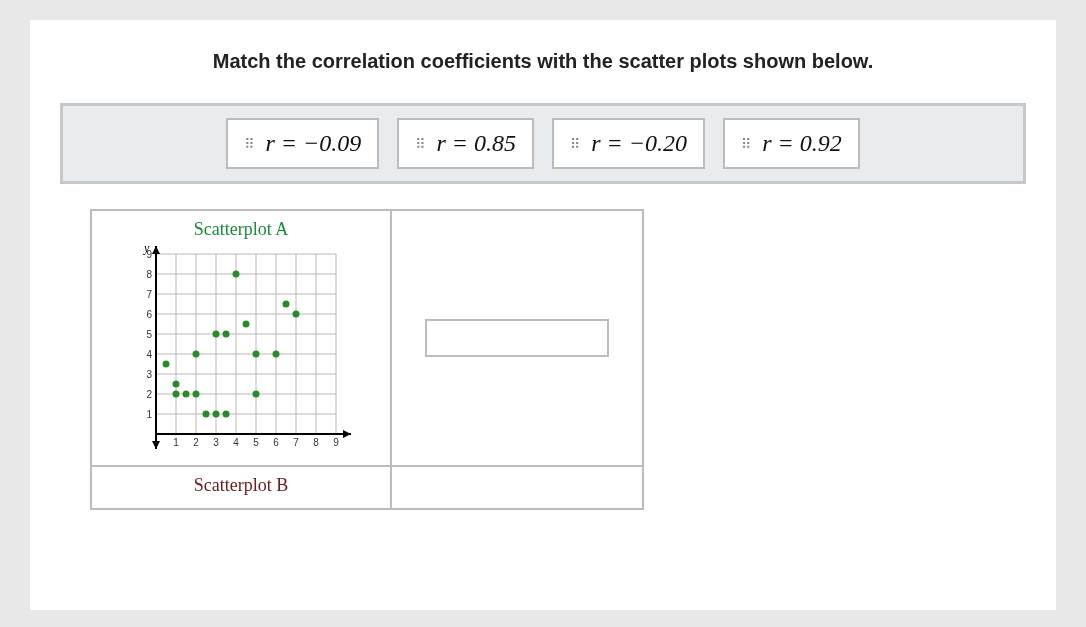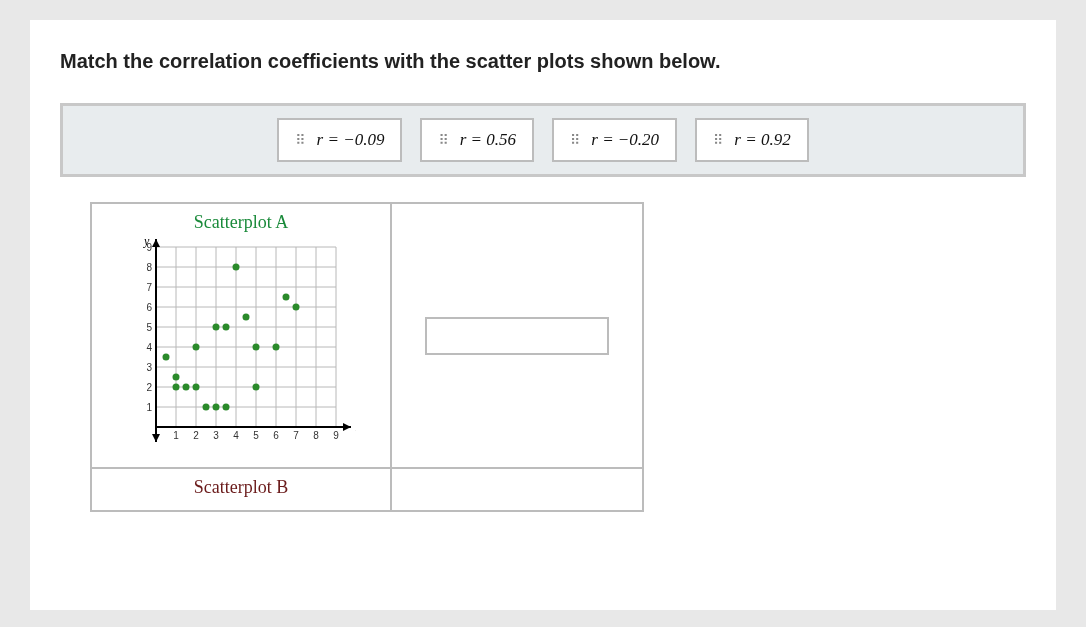--- a/index.html
+++ b/index.html
@@ -15,20 +15,21 @@
     background: #fff;
     margin: 20px 30px;
     padding: 30px 30px 0 30px;
     min-height: 560px;
   }
   .instruction {
     font-weight: bold;
     font-size: 20px;
     color: #222;
     margin-bottom: 30px;
+    text-align: center;
   }
   .choices-box {
     border: 3px solid #c8c8c8;
     background: #e8ecee;
     padding: 12px;
     display: flex;
     gap: 18px;
     justify-content: center;
     margin-bottom: 25px;
   }
@@ -43,38 +44,38 @@
   }
   .drag-handle {
     color: #888;
     font-size: 14px;
     letter-spacing: 1px;
     line-height: 6px;
   }
   .choice-label {
     font-style: italic;
     font-family: "Times New Roman", serif;
-    font-size: 17px;
+    font-size: 24px;
     color: #111;
   }
   .table {
     display: table;
     border-collapse: collapse;
     margin-left: 30px;
   }
   .trow { display: table-row; }
   .tcell {
     display: table-cell;
     border: 2px solid #bcbcbc;
     vertical-align: middle;
     text-align: center;
   }
   .plot-cell {
     width: 260px;
-    padding: 8px 10px 20px 10px;
+    padding: 8px 10px 11px 10px;
   }
   .drop-cell {
     width: 250px;
     height: 240px;
   }
   .drop-target {
     width: 180px;
     height: 34px;
     border: 2px solid #bcbcbc;
     margin: 0 auto;
@@ -95,21 +96,21 @@
 <div class="page">
   <div class="instruction">Match the correlation coefficients with the scatter plots shown below.</div>
 
   <div class="choices-box">
     <div class="choice">
       <span class="drag-handle">⠿</span>
       <span class="choice-label">r = −0.09</span>
     </div>
     <div class="choice">
       <span class="drag-handle">⠿</span>
-      <span class="choice-label">r = 0.56</span>
+      <span class="choice-label">r = 0.85</span>
     </div>
     <div class="choice">
       <span class="drag-handle">⠿</span>
       <span class="choice-label">r = −0.20</span>
     </div>
     <div class="choice">
       <span class="drag-handle">⠿</span>
       <span class="choice-label">r = 0.92</span>
     </div>
   </div>

